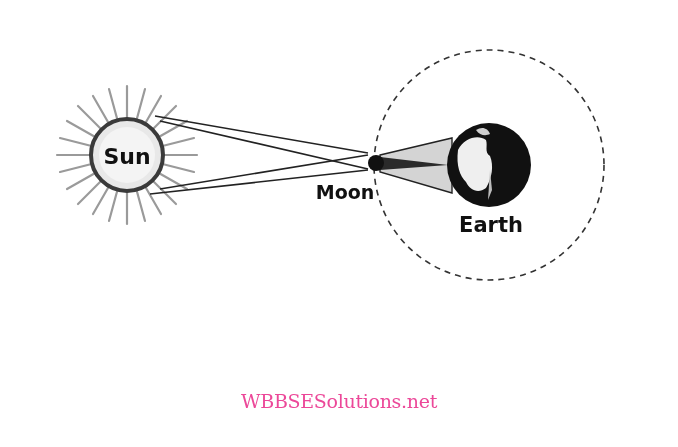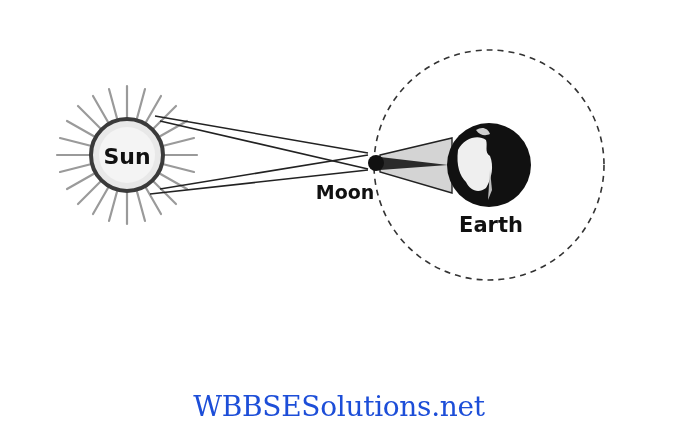--- a/index.html
+++ b/index.html
@@ -1,21 +1,21 @@
 <!DOCTYPE html>
 <html><head>
   <meta charset="utf-8">
   <style>
     html, body { margin: 0; padding: 0; background: #ffffff; }
     body { width: 678px; height: 447px; position: relative; overflow: hidden; }
     #diagram { position: absolute; left: 0; top: 0; width: 678px; height: 447px; }
     .lbl { font-family: "DejaVu Sans", sans-serif; font-weight: bold; fill: #111; }
     .watermark {
       position: absolute; left: 0; top: 390px; width: 678px; text-align: center;
-      font-family: "DejaVu Serif", serif; font-size: 28px; color: #1d4ed8;
+      font-family: "DejaVu Serif", serif; font-size: 19px; color: #ec4899;
       letter-spacing: -0.3px;
     }
   </style>
 </head>
 <body>
 
 <svg id="diagram" viewBox="0 0 678 447" xmlns="http://www.w3.org/2000/svg">
 
   <g stroke="#9a9a9a" stroke-width="2.2" stroke-linecap="round">
     <line x1="127" y1="155" x2="127" y2="86"></line>

